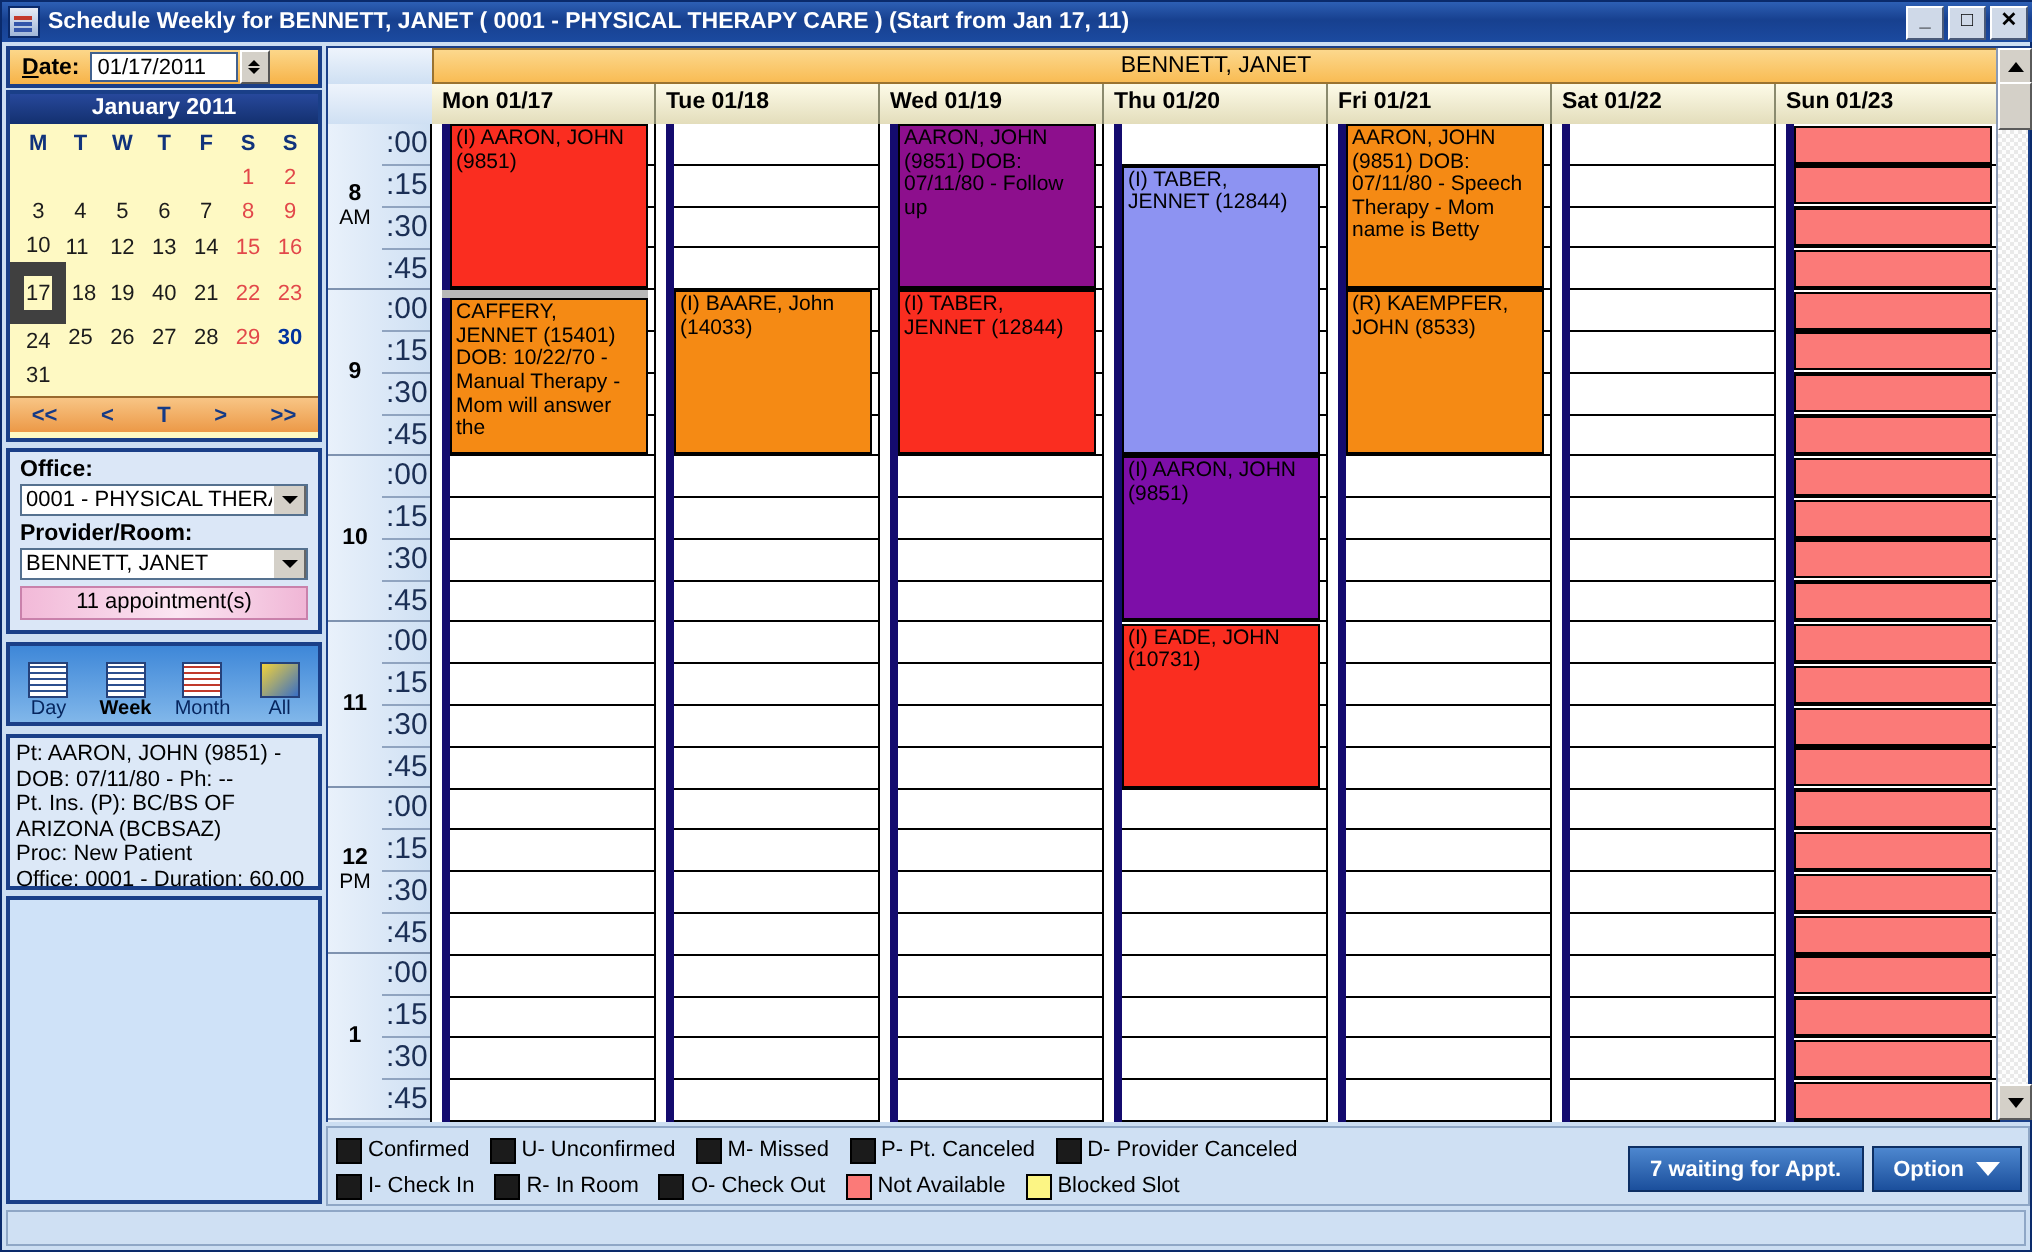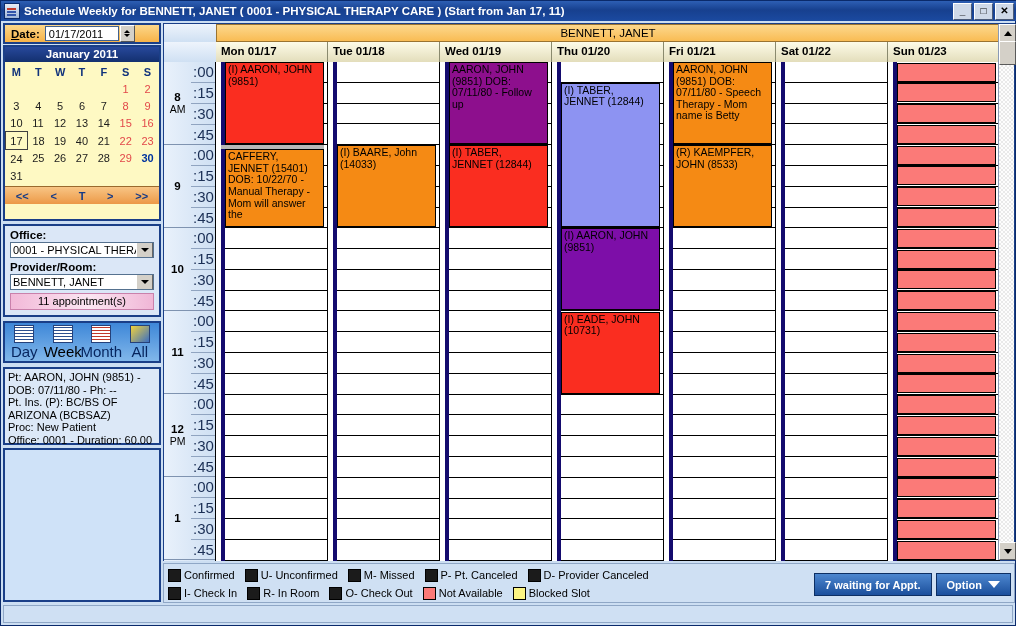--- a/index.html
+++ b/index.html
@@ -44,21 +44,21 @@
   .sup{border-bottom:3px solid #000;}
   .sdn{border-top:3px solid #000;margin-top:1px;}
   #calbox{margin-top:1px;height:176px;border:2px solid #1a3f88;
     background:#fef9c3;box-sizing:border-box;}
   #calhdr{height:15px;background:linear-gradient(180deg,#27489b,#13306f);
     color:#fff;font-weight:bold;text-align:center;font-size:11.5px;line-height:15px;}
   table.cal{width:100%;border-collapse:collapse;margin-top:1px;}
   table.cal th{font-size:11px;color:#11337c;font-weight:bold;height:15px;}
   table.cal td{font-size:11px;text-align:center;height:15px;width:14.28%;color:#1c1c1c;}
   table.cal td.we{color:#e2484a;}
-  table.cal td.today{border:1px solid #404040;text-align:center;}
+  table.cal td.today{border:7px solid #404040;text-align:center;}
   table.cal td.bold{color:#00339e;font-weight:bold;}
   #calnav{height:17px;margin-top:2px;
     background:linear-gradient(180deg,#f8c585,#ec9947);
     border-top:1px solid #9a6a2e;display:flex;align-items:center;
     justify-content:space-around;font-weight:bold;color:#153a86;font-size:11px;}
   #officebox{margin-top:3px;border:2px solid #1a3f88;background:#dbe7f7;
     padding:3px 5px 5px 5px;box-sizing:border-box;}
   .flabel{font-weight:bold;font-size:11.5px;color:#000;}
   .combo{height:16px;background:#fff;border:1px solid #55718f;margin-top:1px;
     display:flex;align-items:center;font-size:11px;overflow:hidden;
@@ -72,22 +72,22 @@
   #apptcount{margin-top:3px;height:15px;line-height:15px;text-align:center;
     font-size:11px;color:#000;
     background:linear-gradient(90deg,#f2b9d8,#fbe6f2 55%,#f0b6d6);
     border:1px solid #c981ab;}
   #viewbar{margin-top:4px;height:42px;border:2px solid #1a3f88;
     background:linear-gradient(180deg,#3e87d8,#81b7ea);
     display:flex;align-items:flex-end;justify-content:space-around;
     padding-bottom:1px;box-sizing:border-box;}
   .vitem{display:flex;flex-direction:column;align-items:center;width:36px;}
   .vico{width:18px;height:16px;border:1px solid #25417a;background:#fff;}
-  .vlbl{font-size:15px;color:#06255e;}
-  .vlbl.sel{font-weight:normal;color:#000;}
+  .vlbl{font-size:10px;color:#06255e;}
+  .vlbl.sel{font-weight:bold;color:#000;}
   #ptinfo{margin-top:4px;height:78px;border:2px solid #1a3f88;background:#dce8f7;
     padding:2px 3px;box-sizing:border-box;font-size:11px;line-height:12.5px;color:#000;}
   #leftfill{margin-top:3px;height:150px;border:2px solid #1a3f88;background:#cfe2f8;}
   
   #gridwrap{position:absolute;left:162px;top:22px;width:852px;height:538px;
     border:1px solid #1a3f88;box-sizing:border-box;background:#fff;}
   #provhdr{position:absolute;left:52px;top:0;width:784px;height:18px;
     background:linear-gradient(180deg,#fcd88d,#f9bc54);
     border:1px solid #9a7330;box-sizing:border-box;
     text-align:center;font-size:11.5px;line-height:16px;color:#000;}

